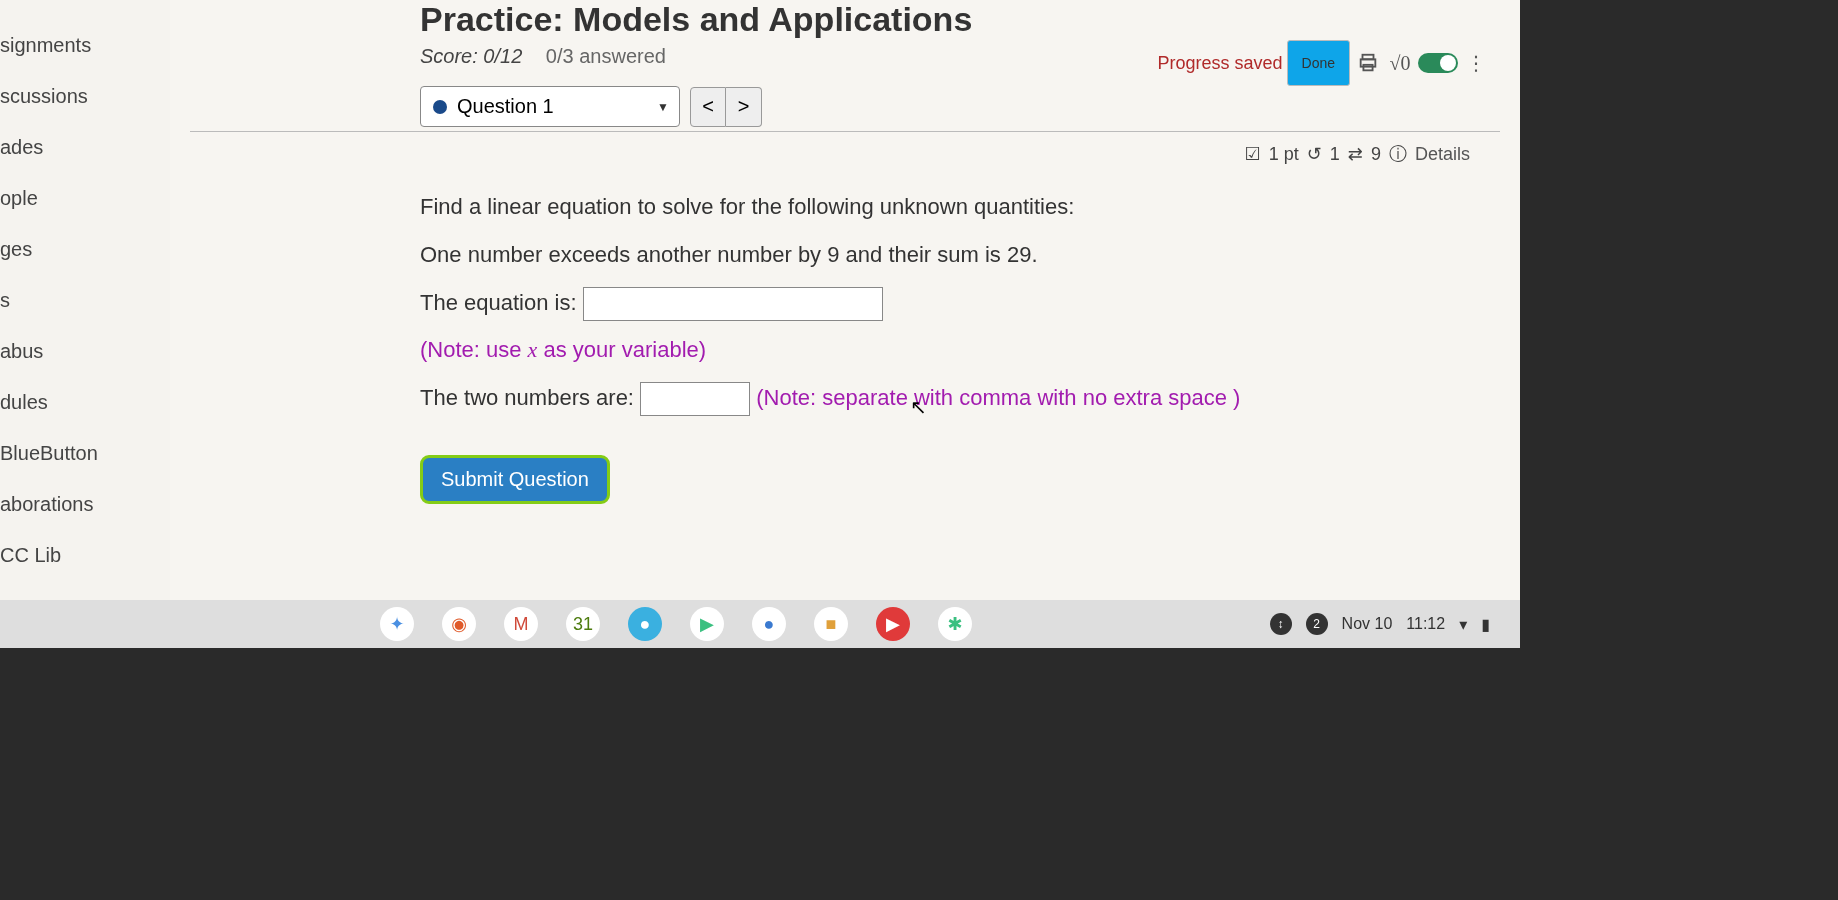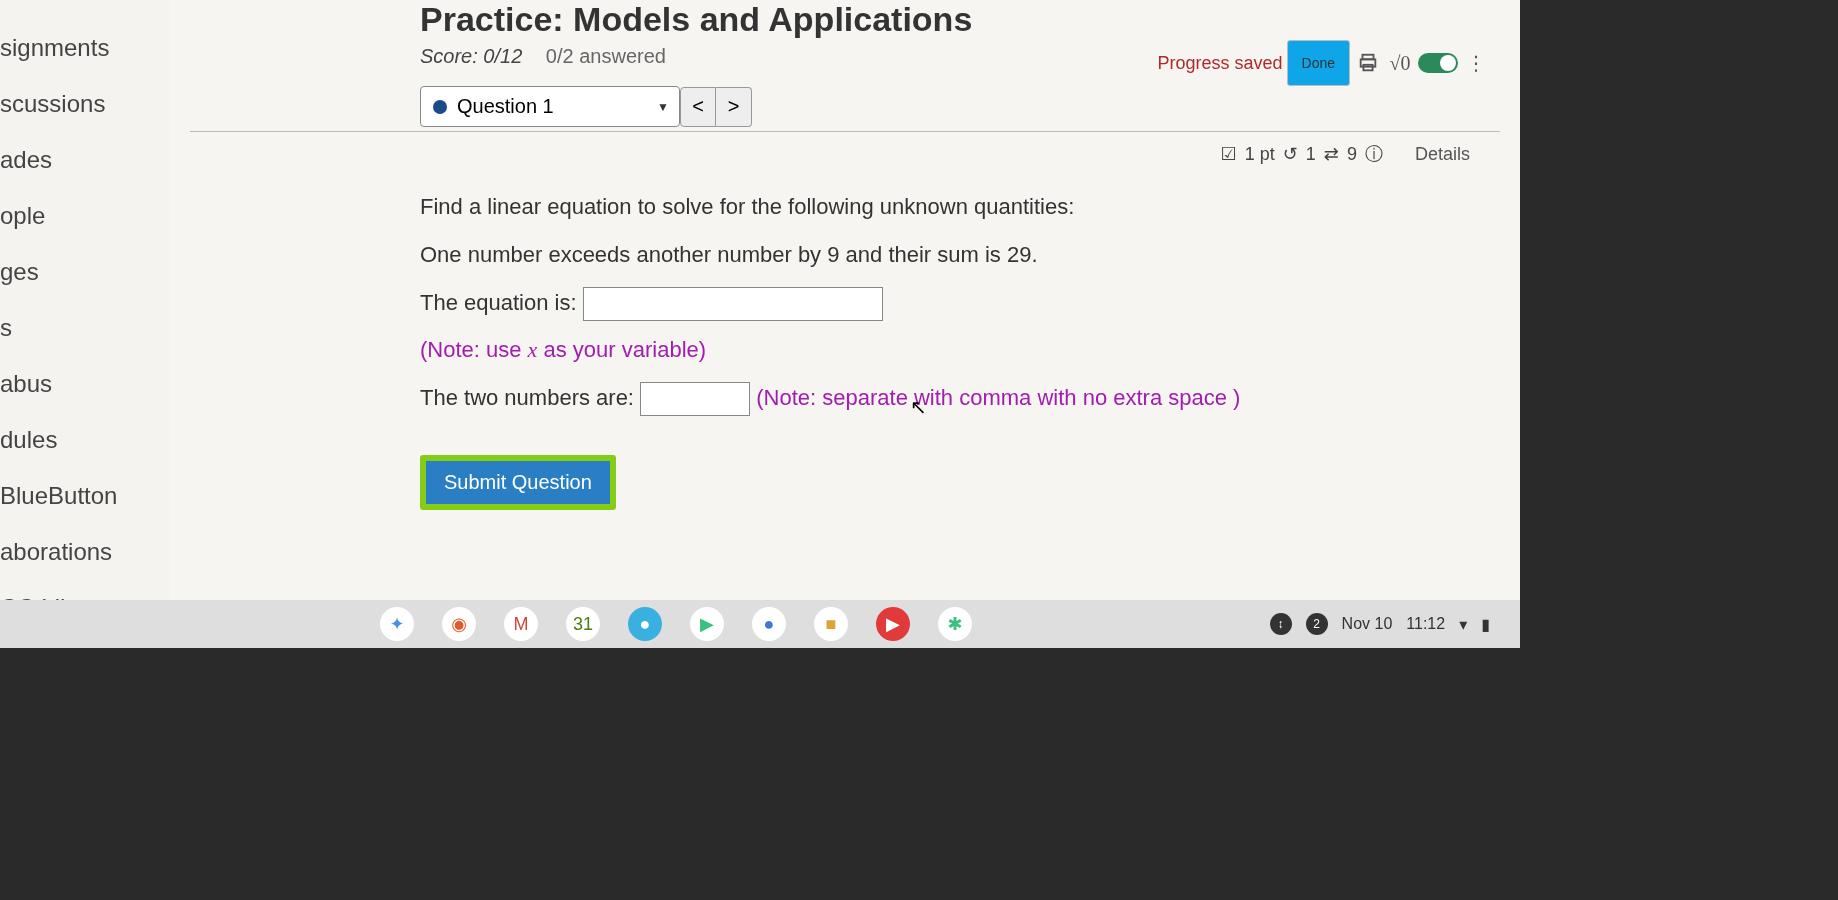--- a/index.html
+++ b/index.html
@@ -1,48 +1,48 @@
 <!DOCTYPE html>
 <html><head>
 <meta charset="utf-8">
 <style>
 * { margin:0; padding:0; box-sizing:border-box; font-family:"Helvetica Neue",Arial,sans-serif; }
 body { background:#2a2a2a; width:1838px; height:900px; overflow:hidden; position:relative; }
 .screen { position:absolute; top:0; left:0; width:1520px; height:648px; background:#f5f3ef; display:flex; }
 .sidebar { width:170px; padding:20px 0 0 0; background:#f5f3ef; }
-.sidebar-item { padding:14px 0 14px 0; font-size:24px; color:#444; cursor:pointer; }
+.sidebar-item { padding:14px 0 14px 0; font-size:20px; color:#444; cursor:pointer; }
 .main { flex:1; padding:0 20px; background:#f7f5f1; position:relative; }
 .title { font-size:34px; color:#333; margin:0 0 6px 230px; }
 .score-row { margin:0 0 18px 230px; font-size:20px; color:#666; }
 .score-row .score { color:#444; margin-right:18px;font-style:italic; }
 .header-right { position:absolute; top:40px; right:30px; display:flex; align-items:center; gap:4px; }
 .prog-saved { color:#b02a2a; font-size:18px; }
 .done-btn { background:#0ea5e9; border:1px solid #bbb; padding:14px 14px; font-size:14px; color:#333; border-radius:3px; cursor:pointer; }
 .icon-btn { width:28px; height:28px; display:flex; align-items:center; justify-content:center; color:#555; cursor:pointer; font-size:20px; }
 .toggle { width:40px; height:20px; background:#2a8a5a; border-radius:10px; position:relative; }
 .toggle::after { content:""; position:absolute; right:2px; top:2px; width:16px; height:16px; background:#fff; border-radius:50%; }
-.qnav { display:flex; align-items:center; margin:0 0 0 230px; }
+.qnav { display:flex; align-items:center; gap:10px; margin:0 0 0 230px; }
 .qsel { border:1px solid #888; border-radius:4px; padding:8px 20px 8px 12px; font-size:20px; display:flex; align-items:center; gap:10px; background:#fff; cursor:pointer; position:relative; min-width:260px; }
 .qsel .bullet { width:14px; height:14px; border-radius:50%; background:#1a4a8a; }
 .qsel .caret { position:absolute; right:10px; font-size:12px; color:#333; }
 .nav-btn { border:1px solid #999; background:#eee; width:36px; height:40px; font-size:20px; display:flex; align-items:center; justify-content:center; cursor:pointer; }
 .nav-btn:first-of-type { border-top-left-radius:4px; border-bottom-left-radius:4px; }
 .nav-btn:last-of-type { border-top-right-radius:4px; border-bottom-right-radius:4px; border-left:none; }
 hr.divider { border:none; border-top:1px solid #bbb; margin:4px 0 10px 0; }
 .meta-row { display:flex; justify-content:flex-end; align-items:center; gap:8px; font-size:18px; color:#444; padding-right:30px; }
 .meta-row span { display:flex; align-items:center; gap:4px; }
-.details-lbl { color:#555;margin-left:24px; }
+.details-lbl { color:#555; }
 .content { margin:20px 0 0 230px; font-size:22px; color:#333; line-height:1.9; }
 .content p { margin:6px 0; }
 .inline-input { display:inline-block; border:1px solid #888; background:#fff; height:34px; vertical-align:middle; padding:0 6px; font-size:18px; }
 .eq-input { width:300px; }
 .num-input { width:110px; }
 .note { color:#a21caf; }
 .var { font-style:italic; font-family:"Times New Roman",serif; }
-.submit-btn { margin:30px 0 0 230px; background:#2a7fc4; color:#fff; border:6px solid #84cc16; padding:10px 18px; font-size:20px; border-radius:3px; cursor:pointer; }
+.submit-btn { margin:30px 0 0 230px; background:#2a7fc4; color:#fff; border:3px solid #84cc16; padding:10px 18px; font-size:20px; border-radius:9px; cursor:pointer; }
 .taskbar { position:absolute; left:0; top:600px; width:1520px; height:48px; background:#dedede; display:flex; align-items:center; }
 .tb-center { margin-left:380px; display:flex; gap:28px; align-items:center; }
 .tb-icon { width:34px; height:34px; border-radius:50%; display:flex; align-items:center; justify-content:center; background:#fff; font-size:18px; cursor:pointer; }
 .tb-right { position:absolute; right:30px; display:flex; align-items:center; gap:14px; color:#333; font-size:16px; }
 .tb-right .circ { width:22px; height:22px; border-radius:50%; background:#333; color:#fff; display:flex; align-items:center; justify-content:center; font-size:12px; }
 .cursor { position:absolute; left:740px; top:395px; font-size:20px; color:#000; pointer-events:none; }
 </style>
 </head>
 <body>
 
@@ -58,21 +58,21 @@
     <div class="sidebar-item">dules</div>
     <div class="sidebar-item">BlueButton</div>
     <div class="sidebar-item">aborations</div>
     <div class="sidebar-item">CC Lib</div>
   </div>
 
   <div class="main">
     <h1 class="title">Practice: Models and Applications</h1>
     <div class="score-row">
       <span class="score">Score: 0/12</span>
-      <span>0/2 answered</span>
+      <span>0/3 answered</span>
     </div>
 
     <div class="header-right">
       <span class="prog-saved">Progress saved</span>
       <button class="done-btn">Done</button>
       <span class="icon-btn">
         <svg width="22" height="22" viewBox="0 0 24 24" fill="none" stroke="#555" stroke-width="2">
             <rect x="6" y="3" width="12" height="5"></rect>
             <rect x="4" y="8" width="16" height="8"></rect>
             <rect x="7" y="14" width="10" height="6"></rect>

